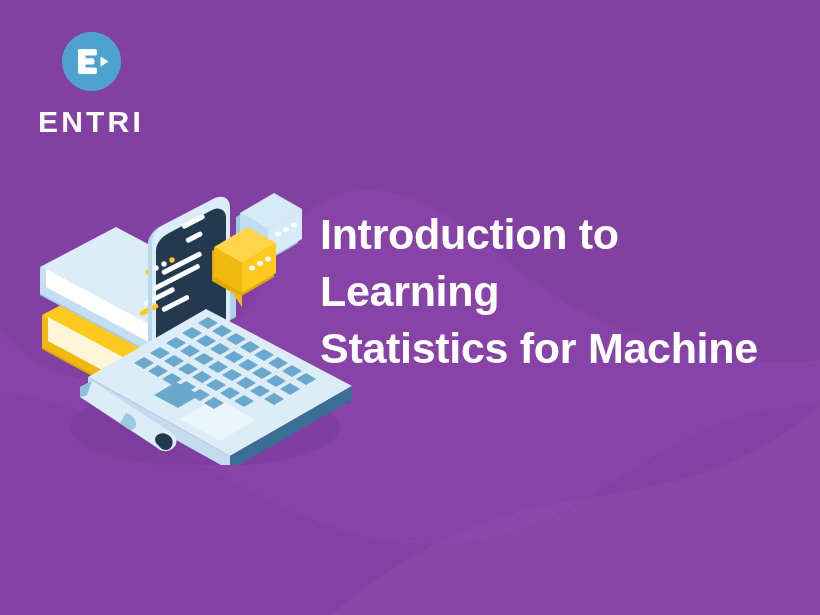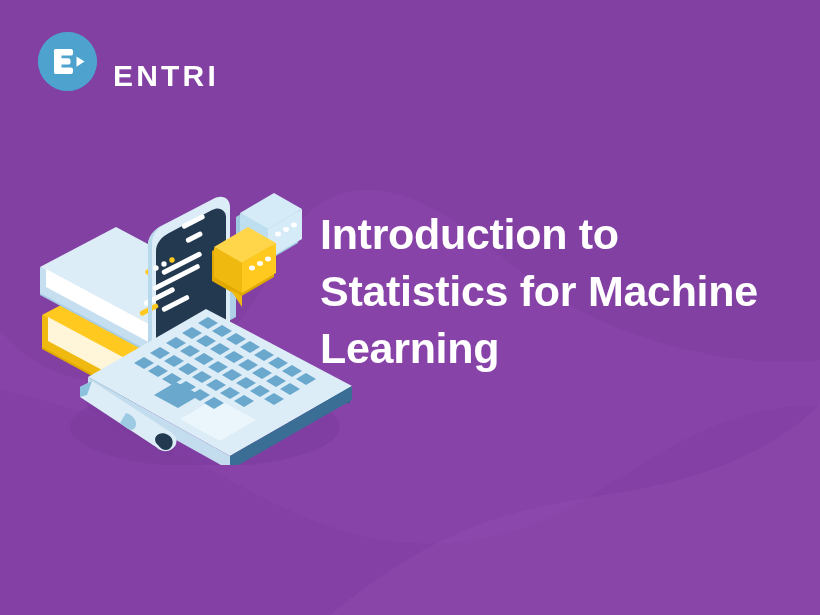--- a/index.html
+++ b/index.html
@@ -25,23 +25,24 @@
     height: 615px;
     display: block;
   }
 
   
   .brand {
     position: absolute;
     left: 38px;
     top: 32px;
     display: flex;
-    align-items: flex-end;
+    align-items: center;
     gap: 16px;
     z-index: 6;
+    flex-direction: column;
   }
   .brand-mark {
     position: relative;
     width: 59px;
     height: 59px;
     border-radius: 50%;
     background: #4da3ce;
     display: flex;
     align-items: center;
     justify-content: center;
@@ -118,22 +119,22 @@
           <rect x="16" y="35.4" width="19" height="6.6" rx="2.2"></rect>
         </g>
         <path d="M38.5,24.5 L46.5,29.6 L38.5,34.7 Z" fill="#ffffff"></path>
       </svg>
     </div>
     <div class="brand-name">ENTRI</div>
   </div>
 
   <div class="headline">
     <div>Introduction to</div>
+    <div>Learning</div>
     <div>Statistics for Machine</div>
-    <div>Learning</div>
   </div>
 
   <div class="illustration">
     <svg viewBox="0 0 350 300">
 
       <ellipse cx="175" cy="262" rx="135" ry="40" fill="#7c3a9c" opacity="0.55"></ellipse>
 
       <g>
 
         <path d="M12,152 L88,112 L208,176 L208,206 L130,248 L12,184 Z" fill="#e0a800"></path>

